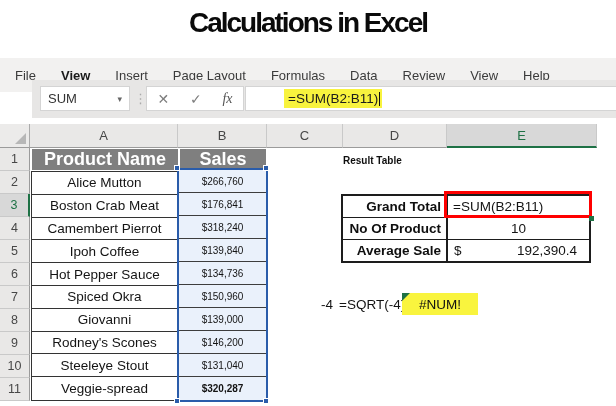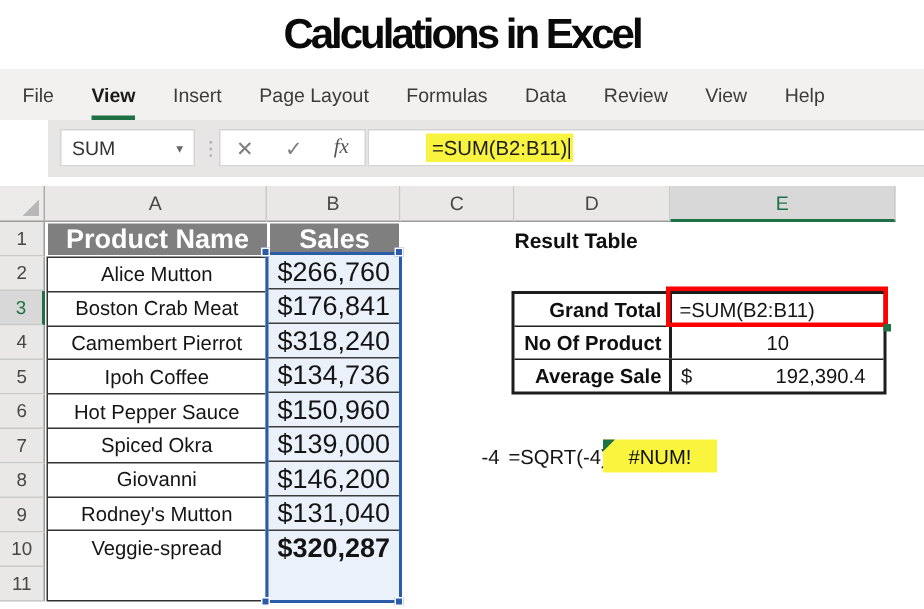--- a/index.html
+++ b/index.html
@@ -5,21 +5,21 @@
   html,body{margin:0;padding:0;background:#fff;}
   #app{position:relative;width:616px;height:406px;background:#fff;overflow:hidden;
        font-family:"Liberation Sans", sans-serif;color:#222;}
 
   
   .title{position:absolute;left:0;top:0;width:616px;height:46px;display:flex;
          align-items:center;justify-content:center;font-size:28px;font-weight:bold;
          letter-spacing:-2px;color:#0a0a0a;}
 
   
-  .ribbon{position:absolute;left:0;top:46px;width:616px;height:34px;background:#F2F1F0;
+  .ribbon{position:absolute;left:0;top:58px;width:616px;height:34px;background:#F2F1F0;
           display:flex;align-items:stretch;padding-left:15px;box-sizing:border-box;
           font-size:13px;color:#3b3b3b;gap:25px;}
   .tab{display:flex;align-items:center;cursor:default;}
   .tab.active{font-weight:bold;color:#1a1a1a;border-bottom:3px solid #1E7145;padding-top:3px;}
 
   
   .fbar{position:absolute;left:0;top:80px;width:616px;height:38px;background:#E7E6E5;margin-left:32px;}
   .name-box{position:absolute;left:8px;top:6px;width:90px;height:25px;background:#fff;
             border:1px solid #d4d4d4;box-sizing:border-box;display:flex;align-items:center;
             justify-content:space-between;padding:0 7px;font-size:13px;color:#333;}
@@ -59,28 +59,28 @@
             justify-content:center;}
   .hdr-product{left:32px;width:146px;} .hdr-sales{left:180px;width:86px;}
   .a-col{position:absolute;left:31px;top:171px;width:147px;height:230px;
          border:1px solid #333;box-sizing:border-box;background:#fff;}
   .a-cell{height:22.8px;box-sizing:border-box;border-bottom:1px solid #333;display:flex;
           align-items:center;justify-content:center;font-size:13.5px;color:#141414;}
   .a-cell:last-child{border-bottom:none;}
   .b-col{position:absolute;left:177px;top:168px;width:91px;height:234px;background:#EAF1FB;
          border:2px solid #2A5CAA;box-sizing:border-box;}
   .b-cell{height:23px;box-sizing:border-box;border-bottom:1px solid #3d3d3d;display:flex;
-          align-items:center;justify-content:center;font-size:18px;color:#141414;}
+          align-items:center;justify-content:center;font-size:10px;color:#141414;}
   .b-cell:last-child{border-bottom:none;font-weight:bold;}
   .handle{position:absolute;width:6px;height:6px;background:#2A5CAA;border:1px solid #fff;
           box-sizing:border-box;z-index:6;}
 
   
   .result-title{position:absolute;left:343px;top:149px;height:22px;display:flex;
-                align-items:center;font-weight:bold;font-size:14px;color:#0f0f0f;}
+                align-items:center;font-weight:bold;font-size:10px;color:#0f0f0f;}
   .result-table{position:absolute;left:341px;top:194px;width:250px;height:69px;
                 border:2px solid #1d1d1d;box-sizing:border-box;display:flex;
                 flex-direction:column;background:#fff;}
   .r-row{flex:1;display:flex;border-bottom:1px solid #1d1d1d;box-sizing:border-box;}
   .r-row:last-child{border-bottom:none;}
   .r-label{width:105px;box-sizing:border-box;border-right:2px solid #1d1d1d;display:flex;
            align-items:center;justify-content:flex-end;padding-right:5px;font-weight:bold;
            font-size:13.5px;color:#0f0f0f;}
   .r-value{flex:1;display:flex;align-items:center;font-size:13.5px;color:#141414;}
   .r-value.left{padding-left:5px;}
@@ -162,28 +162,30 @@
   <div class="hdr-cell hdr-sales">Sales</div>
 
   <div class="a-col">
     <div class="a-cell">Alice Mutton</div>
     <div class="a-cell">Boston Crab Meat</div>
     <div class="a-cell">Camembert Pierrot</div>
     <div class="a-cell">Ipoh Coffee</div>
     <div class="a-cell">Hot Pepper Sauce</div>
     <div class="a-cell">Spiced Okra</div>
     <div class="a-cell">Giovanni</div>
-    <div class="a-cell">Rodney's Mutton</div>
+    <div class="a-cell">Rodney's Scones</div>
+    <div class="a-cell">Steeleye Stout</div>
     <div class="a-cell">Veggie-spread</div>
   </div>
 
   <div class="b-col">
     <div class="b-cell">$266,760</div>
     <div class="b-cell">$176,841</div>
     <div class="b-cell">$318,240</div>
+    <div class="b-cell">$139,840</div>
     <div class="b-cell">$134,736</div>
     <div class="b-cell">$150,960</div>
     <div class="b-cell">$139,000</div>
     <div class="b-cell">$146,200</div>
     <div class="b-cell">$131,040</div>
     <div class="b-cell">$320,287</div>
   </div>
   <div class="handle" style="left:174px;top:165px"></div>
   <div class="handle" style="left:263px;top:165px"></div>
   <div class="handle" style="left:174px;top:398px"></div>

